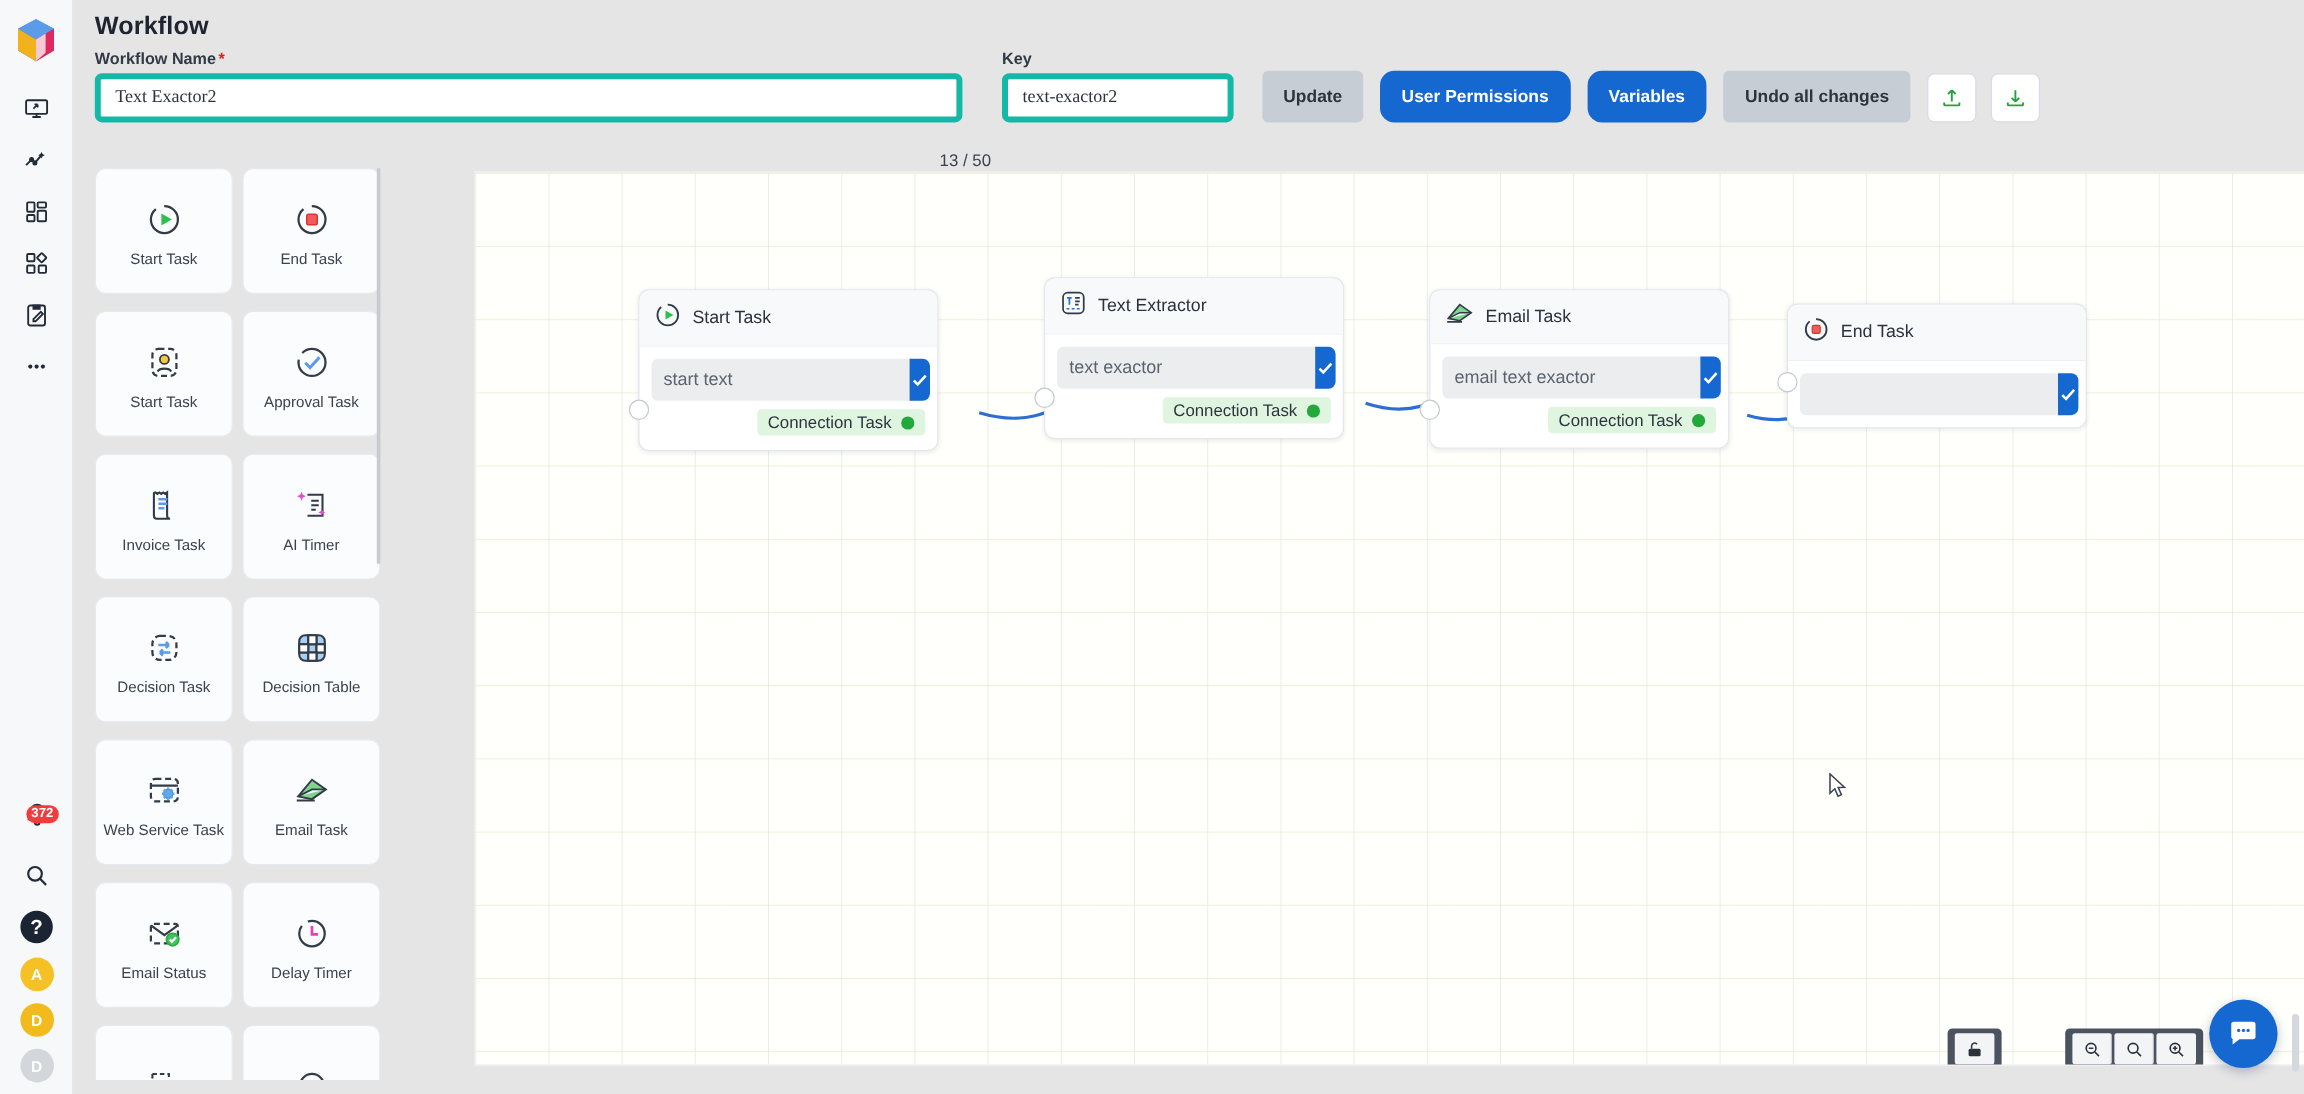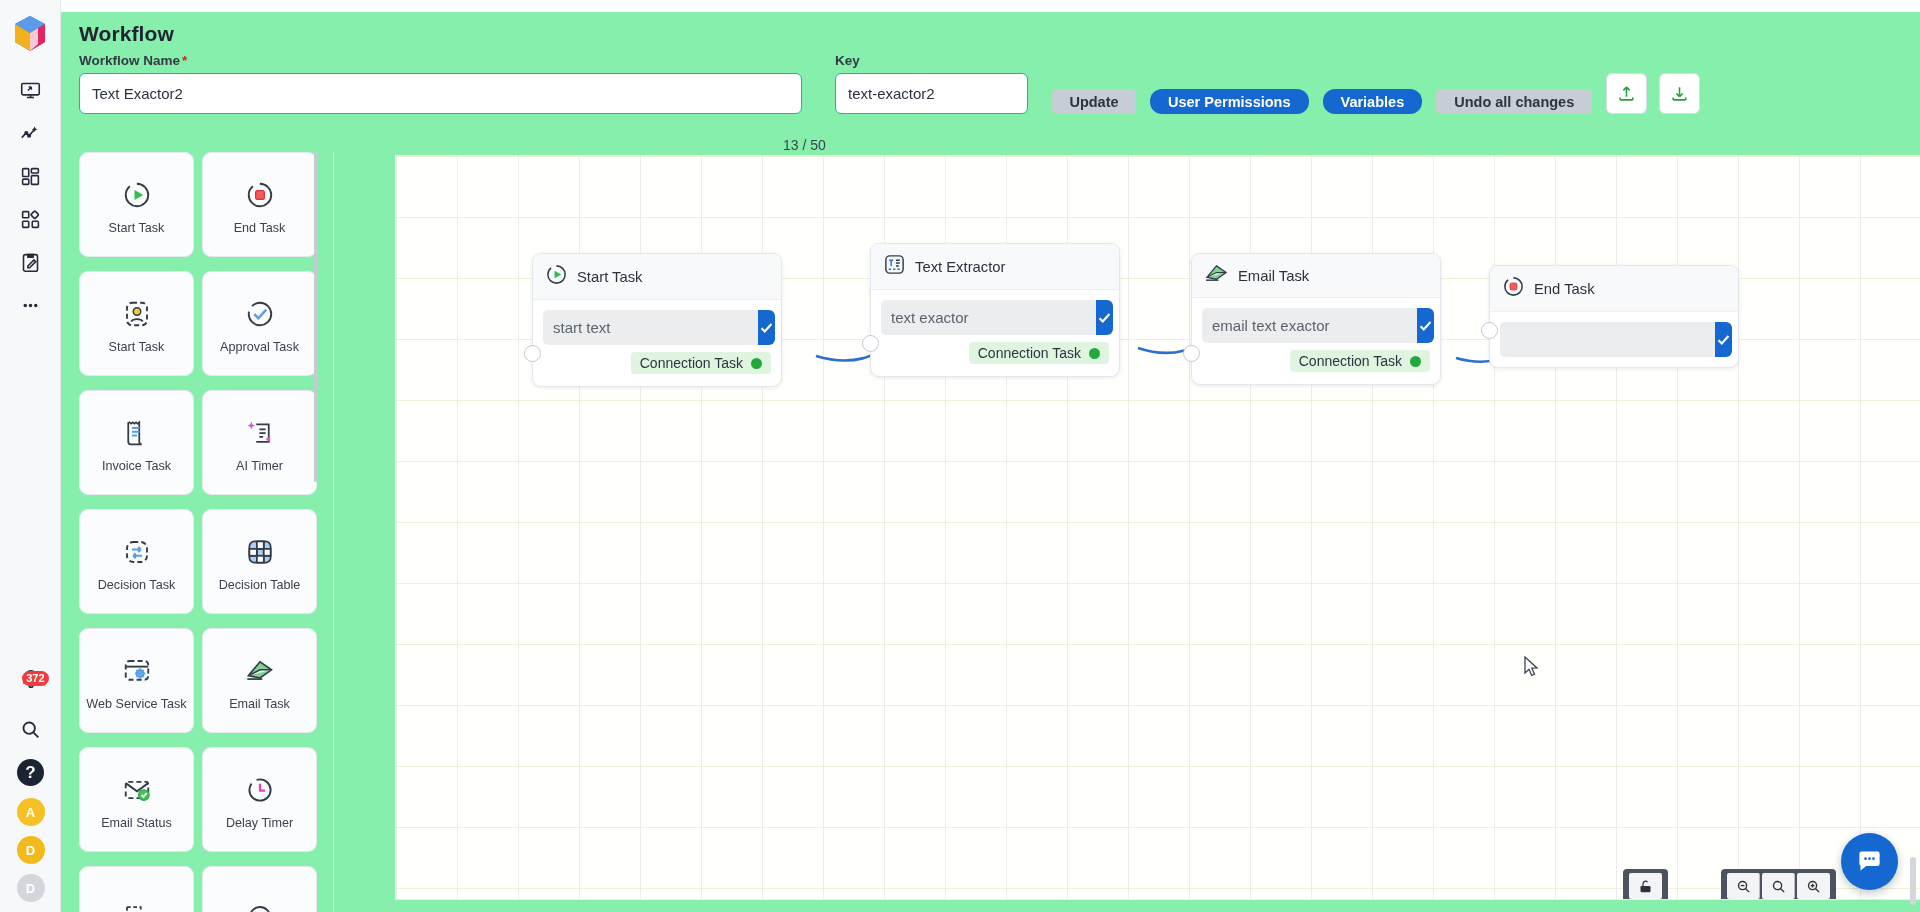--- a/index.html
+++ b/index.html
@@ -46,46 +46,46 @@
   .av-d1 { background: #f2bb1d; }
   .av-d2 { background: #d3d6db; }
   .help-circle {
     width: 27px; height: 27px; border-radius: 50%; background: #1b2433;
     color: #fff; font-size: 17px; font-weight: 700;
     display: flex; align-items: center; justify-content: center;
     margin-bottom: 12px; cursor: pointer;
   }
 
   
-  .main { flex: 1; position: relative; background: #86efac; margin-top: 12px; }
+  .main { flex: 1; position: relative; background: #e5e5e5; }
 
   .header { padding: 10px 0 0 18px; }
   .page-title { font-size: 21px; font-weight: 700; color: #1e2430; letter-spacing: .1px; }
 
   .top-controls {
     display: flex; align-items: flex-end; gap: 0px;
     padding: 7px 0 0 18px;
   }
   .field-group { display: flex; flex-direction: column; }
   .field-label {
     font-size: 13.5px; color: #323a46; margin-bottom: 5px; font-weight: 700;
   }
   .req { color: #e02020; margin-left: 2px; }
   .txt-input {
-    height: 41px; border: 1px solid #14b8a6; border-radius: 6px;
+    height: 41px; border: 5px solid #14b8a6; border-radius: 6px;
     background: #fff; padding: 0 12px; font-size: 15px; color: #2c3340;
-    font-family: Liberation Sans, sans-serif; outline: none;
+    font-family: Liberation Serif, serif; outline: none;
   }
   #wf-name-input { width: 723px; }
   #wf-key-input { width: 193px; }
   .gap-1 { width: 33px; }
   .gap-2 { width: 24px; }
 
   .btn {
-    height: 25px; border-radius: 5px; border: none; cursor: pointer;
+    height: 43px; border-radius: 5px; border: none; cursor: pointer;
     font-size: 14.5px; font-weight: 700; font-family: "Liberation Sans", sans-serif;
     padding: 0 18px; display: flex; align-items: center; justify-content: center;
     margin-right: 14px;
   }
   .btn-grey { background: #c7cdd4; color: #2e343d; }
   .btn-blue { background: #1668d1; color: #ffffff; border-radius: 12px; }
   .btn-icon {
     width: 41px; height: 41px; border: 1px solid #d8dce3; border-radius: 6px;
     background: #fff; display: flex; align-items: center; justify-content: center;
     cursor: pointer; margin-right: 12px;

